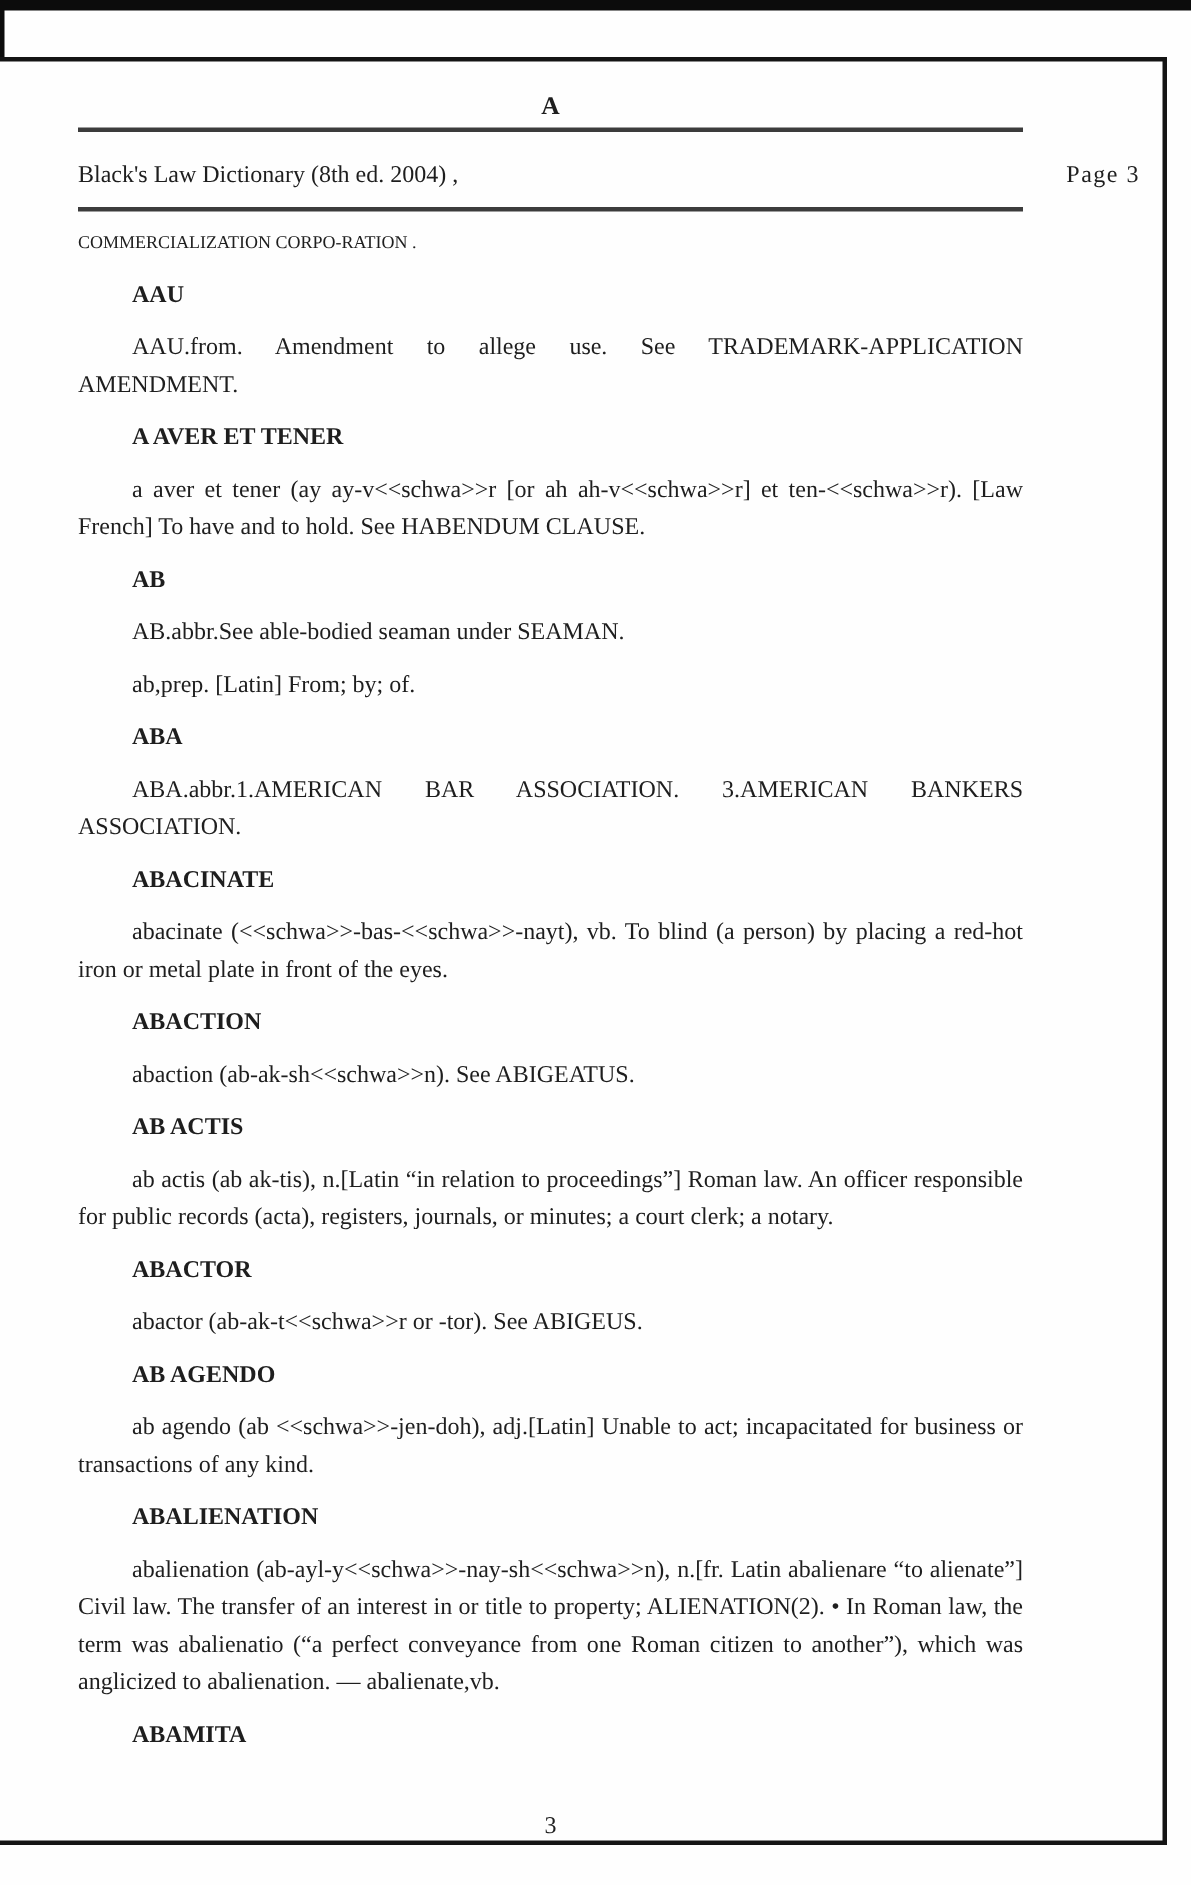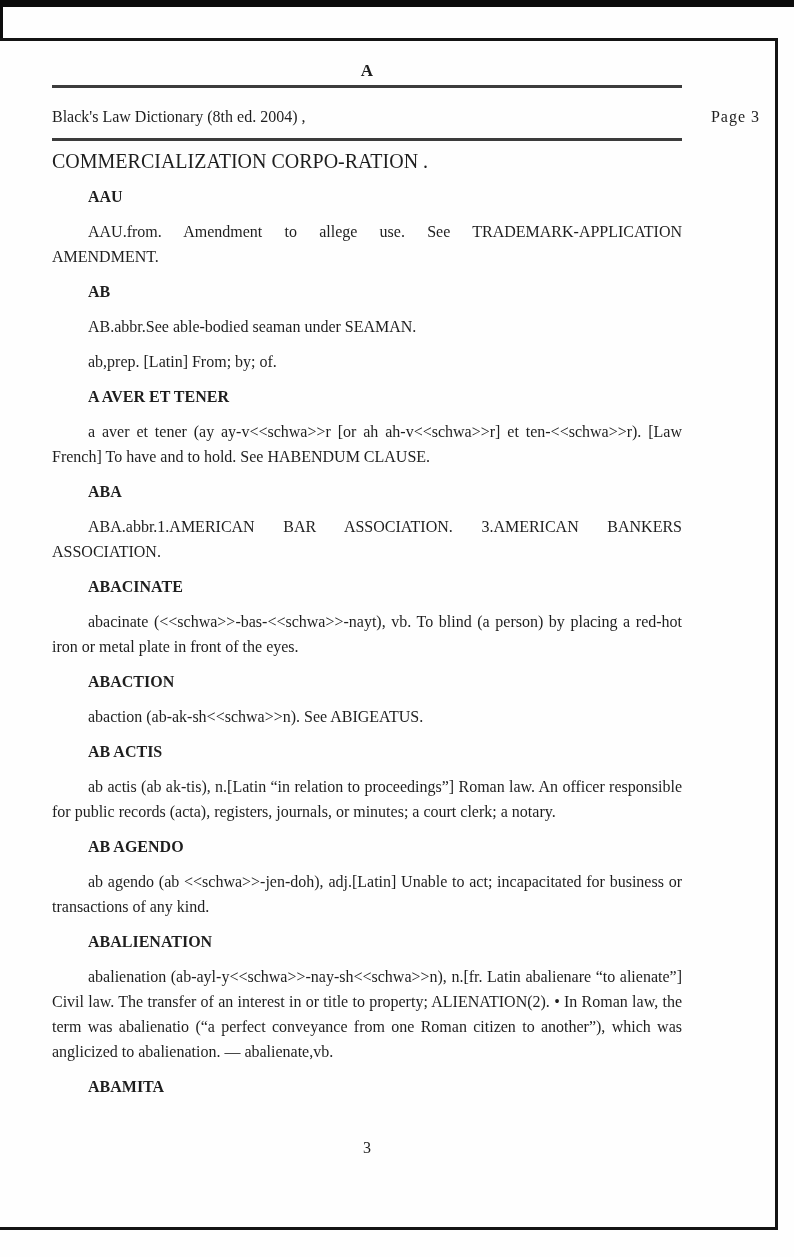--- a/index.html
+++ b/index.html
@@ -49,21 +49,21 @@
     align-items: flex-start;
     margin-top: 16px;
     font-size: 16px;
     line-height: 25px;
   }
   .page-label { letter-spacing: 1px; }
 
   .continuation {
     margin: 8px 0 0 0;
     width: 630px;
-    font-size: 20px;
+    font-size: 12px;
     line-height: 25px;
   }
 
   .entry { width: 630px; }
   .headword {
     margin: 10px 0 0 36px;
     font-size: 16px;
     font-weight: bold;
     line-height: 25px;
   }
@@ -105,28 +105,28 @@
         <p class="continuation">COMMERCIALIZATION CORPO-RATION .</p>
       </header>
 
       <main id="entries">
   <section class="entry">
     <h2 class="headword">AAU</h2>
   <p class="def">AAU.from. Amendment to allege use. See TRADEMARK-APPLICATION AMENDMENT.</p>
           </section>
 
   <section class="entry">
+    <h2 class="headword">A AVER ET TENER</h2>
+  <p class="def">a aver et tener (ay ay-v&lt;&lt;schwa&gt;&gt;r [or ah ah-v&lt;&lt;schwa&gt;&gt;r] et ten-&lt;&lt;schwa&gt;&gt;r). [Law French] To have and to hold. See HABENDUM CLAUSE.</p>
+          </section>
+
+  <section class="entry">
     <h2 class="headword">AB</h2>
   <p class="def">AB.abbr.See able-bodied seaman under SEAMAN.</p>
             <p class="def">ab,prep. [Latin] From; by; of.</p>
-          </section>
-
-  <section class="entry">
-    <h2 class="headword">A AVER ET TENER</h2>
-  <p class="def">a aver et tener (ay ay-v&lt;&lt;schwa&gt;&gt;r [or ah ah-v&lt;&lt;schwa&gt;&gt;r] et ten-&lt;&lt;schwa&gt;&gt;r). [Law French] To have and to hold. See HABENDUM CLAUSE.</p>
           </section>
 
   <section class="entry">
     <h2 class="headword">ABA</h2>
   <p class="def">ABA.abbr.1.AMERICAN BAR ASSOCIATION. 3.AMERICAN BANKERS ASSOCIATION.</p>
           </section>
 
   <section class="entry">
     <h2 class="headword">ABACINATE</h2>
   <p class="def">abacinate (&lt;&lt;schwa&gt;&gt;-bas-&lt;&lt;schwa&gt;&gt;-nayt), vb. To blind (a person) by placing a red-hot iron or metal plate in front of the eyes.</p>
@@ -135,20 +135,24 @@
   <section class="entry">
     <h2 class="headword">ABACTION</h2>
   <p class="def">abaction (ab-ak-sh&lt;&lt;schwa&gt;&gt;n). See ABIGEATUS.</p>
           </section>
 
   <section class="entry">
     <h2 class="headword">AB ACTIS</h2>
   <p class="def">ab actis (ab ak-tis), n.[Latin “in relation to proceedings”] Roman law. An officer responsible for public records (acta), registers, journals, or minutes; a court clerk; a notary.</p>
           </section>
 
+  <section class="entry">
+    <h2 class="headword">ABACTOR</h2>
+  <p class="def">abactor (ab-ak-t&lt;&lt;schwa&gt;&gt;r or -tor). See ABIGEUS.</p>
+          </section>
 
   <section class="entry">
     <h2 class="headword">AB AGENDO</h2>
   <p class="def">ab agendo (ab &lt;&lt;schwa&gt;&gt;-jen-doh), adj.[Latin] Unable to act; incapacitated for business or transactions of any kind.</p>
           </section>
 
   <section class="entry">
     <h2 class="headword">ABALIENATION</h2>
   <p class="def">abalienation (ab-ayl-y&lt;&lt;schwa&gt;&gt;-nay-sh&lt;&lt;schwa&gt;&gt;n), n.[fr. Latin abalienare “to alienate”] Civil law. The transfer of an interest in or title to property; ALIENATION(2). • In Roman law, the term was abalienatio (“a perfect conveyance from one Roman citizen to another”), which was anglicized to abalienation. — abalienate,vb.</p>
           </section>

